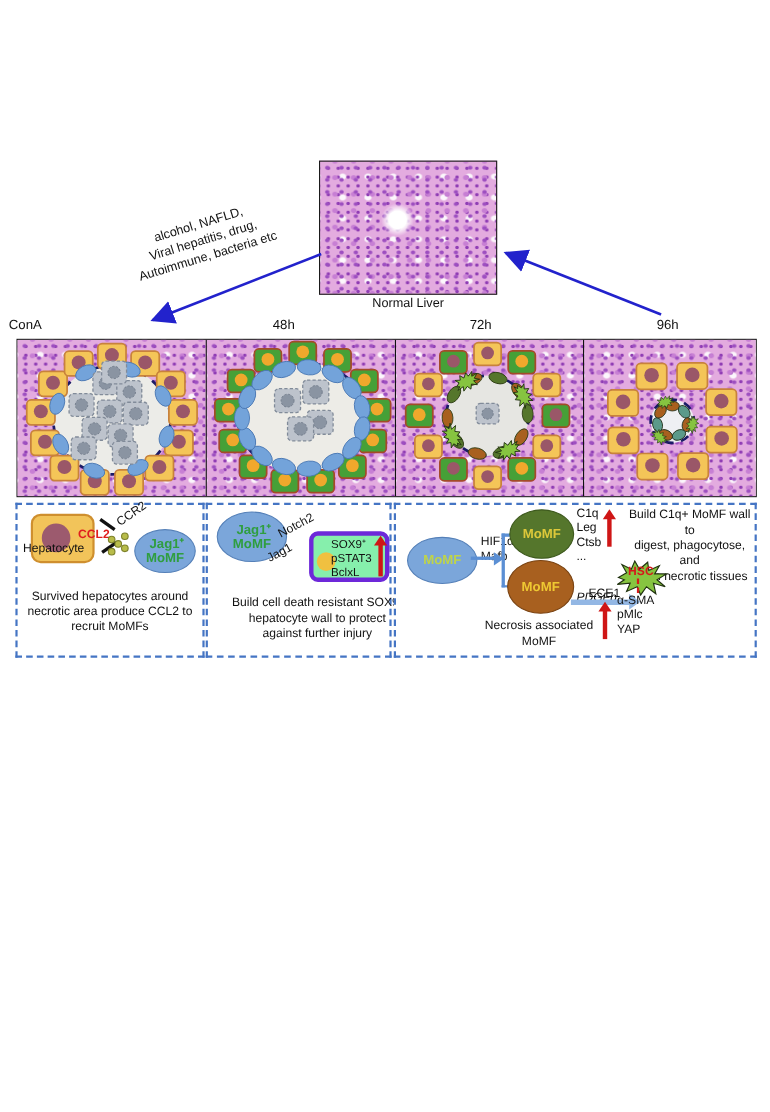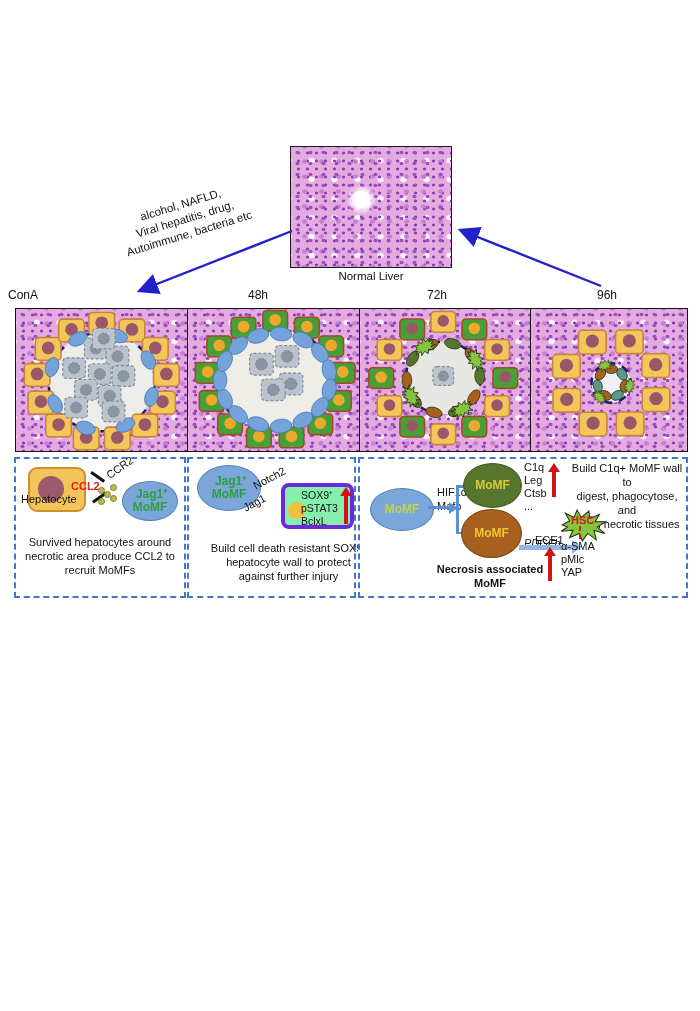--- a/index.html
+++ b/index.html
@@ -372,17 +372,17 @@
     <div class="r-arrow big" style="left:159px;top:86px;width:55px;"></div>
     <svg style="left:199px;top:50px;" width="50" height="34" viewBox="0 0 45 32">
       <path d="M2,15 L9,11 L5,4 L13,8 L16,1 L20,8 L27,2 L28,9 L37,5 L33,12 L43,12 L35,17 L42,23 L32,20 L34,29 L26,23 L21,30 L18,23 L9,27 L12,20 L1,21 L7,17 Z" fill="#86c440" stroke="#223311" stroke-width="1"></path>
     </svg>
     <div class="lbl-red" style="left:211px;top:55px;color:#d41a1a;">HSC</div>
     <div class="red-dash" style="left:219px;top:67px;height:13px;"></div>
     <div class="lbl pre" style="left:201px;top:81px;line-height:13px;">α-SMA
 pMlc
 YAP</div>
     <div class="up-arrow" style="left:188px;top:96px;height:26px;"></div>
-    <div class="caption" style="left:55px;top:103px;width:150px;font-weight:bold;">Necrosis associated
+    <div class="caption" style="left:55px;top:103px;width:150px;">Necrosis associated
 MoMF</div>
   </div>
 
 </div>
 
 </body></html>

